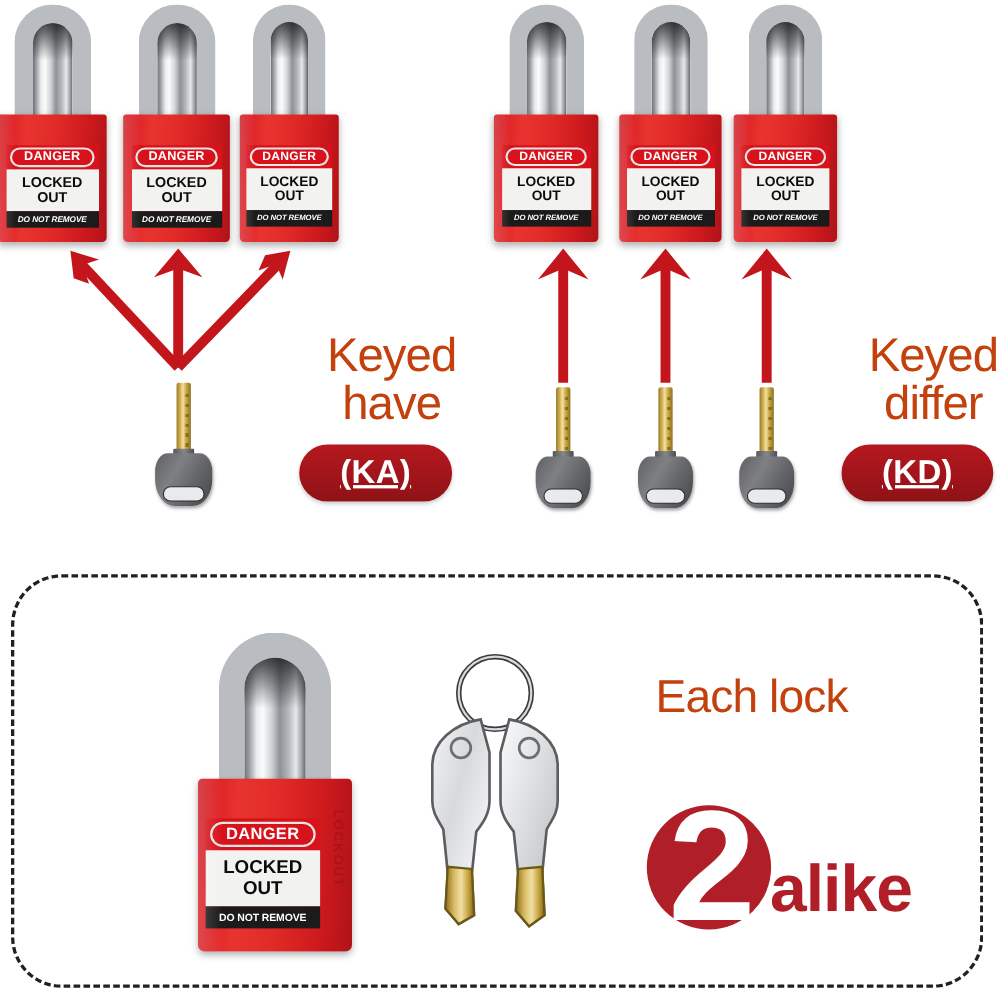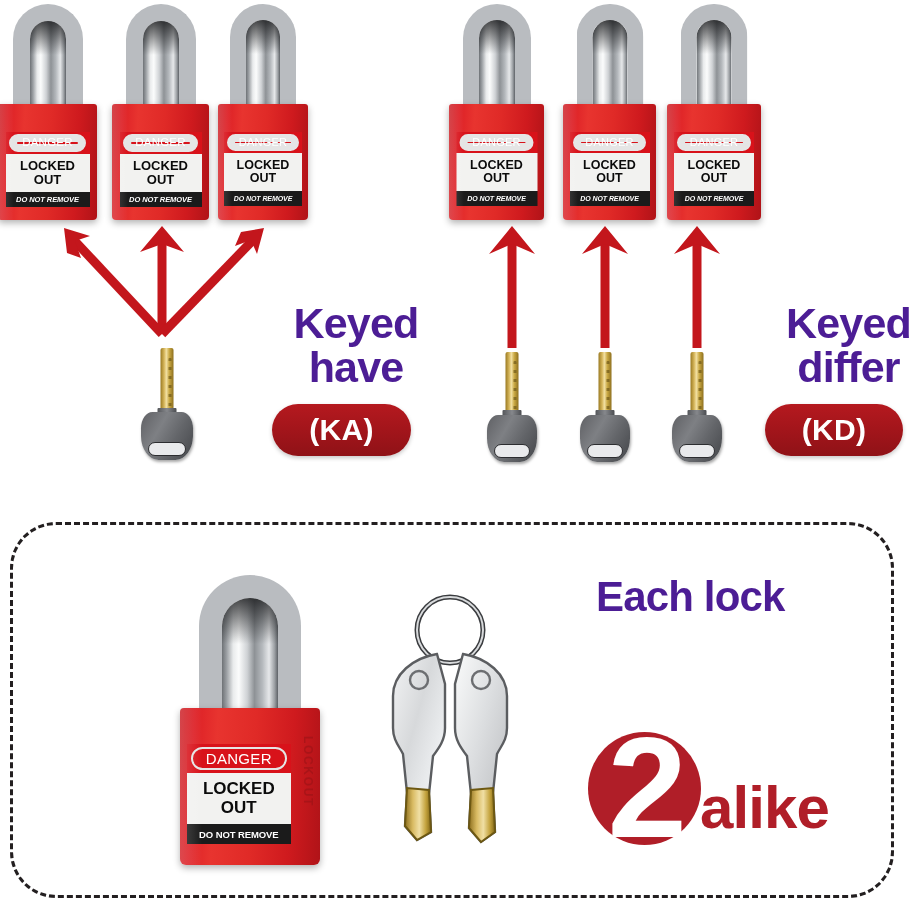--- a/index.html
+++ b/index.html
@@ -81,24 +81,24 @@
   }
   .lbl-danger {
     background: #d8121a;
     display: flex;
     align-items: center;
     justify-content: center;
     box-sizing: border-box;
   }
   .lbl-danger .oval {
     box-sizing: border-box;
-    border: 8px solid #e5e5e5;
+    border: 2px solid #e5e5e5;
     border-radius: 999px;
     color: #ffffff;
-    font-weight: normal;
+    font-weight: bold;
     letter-spacing: .02em;
     display: flex;
     align-items: center;
     justify-content: center;
     width: 92%;
     height: 78%;
     line-height: 1;
   }
   .lbl-locked {
     background: #f2f2f0;
@@ -180,38 +180,39 @@
   
   .arrow-svg {
     position: absolute;
     overflow: visible;
     pointer-events: none;
   }
 
   
   .headline {
     position: absolute;
-    color: #4c1d95;
-    font-weight: bold;
+    color: #c2410c;
+    font-weight: normal;
     line-height: 1.02;
     letter-spacing: -.02em;
   }
   .pill {
     position: absolute;
     box-sizing: border-box;
     background: linear-gradient(180deg,#b5191f 0%, #a3151b 48%, #8f1217 100%);
     border-radius: 999px;
     color: #ffffff;
     font-weight: bold;
     display: flex;
     align-items: center;
     justify-content: center;
     letter-spacing: .01em;
     box-shadow: 0 2px 4px rgba(0,0,0,.22);
     overflow: hidden;
+    text-decoration: underline;
   }
 
   
   .dashed-panel {
     position: absolute;
     box-sizing: border-box;
     border: 3px dashed #231f20;
     border-radius: 46px;
     background: transparent;
   }
@@ -491,21 +492,21 @@
         <g>
           <path d="M118 66 C142 70 162 86 162 108 L162 140 C162 152 156 158 152 166
                    L148 205 L150 244 L136 254 L124 240 L126 206 L122 168
                    C116 160 110 152 110 140 L110 96 Z" fill="url(#kheadR)" stroke="#5b5d60" stroke-width="2.4"></path>
           <path d="M148 200 L150 244 L136 254 L124 240 L126 202 Z" fill="url(#kbladeL)" stroke="#6d5812" stroke-width="2"></path>
           <circle cx="136" cy="92" r="9" fill="none" stroke="#6c6e71" stroke-width="2.4"></circle>
         </g>
       </svg>
     </div>
 
-    <div class="headline" style="left:596px; top:576px; width:300px; font-size:42px;">
+    <div class="headline" style="left:596px; top:612px; width:300px; font-size:42px;">
       <div>Each lock</div>
     </div>
 
     <div class="circle-badge" style="left:588px; top:732px; width:113px; height:113px;"></div>
     <div class="big-two" style="left:588px; top:716px; width:113px; text-align:center; font-size:143px;">2</div>
     <div class="keys-word" style="left:700px; top:778px; font-size:60px;">alike</div>
   </div>
 
 </div>
 

